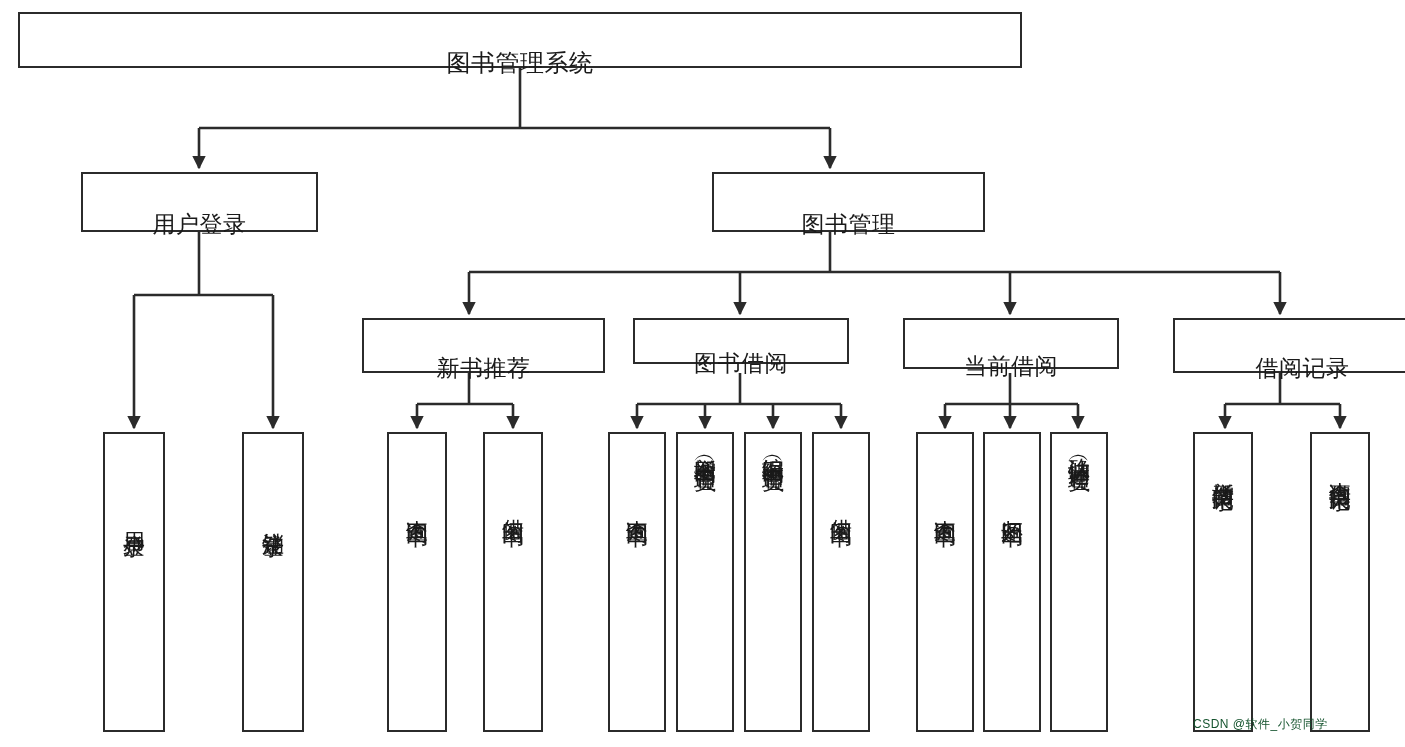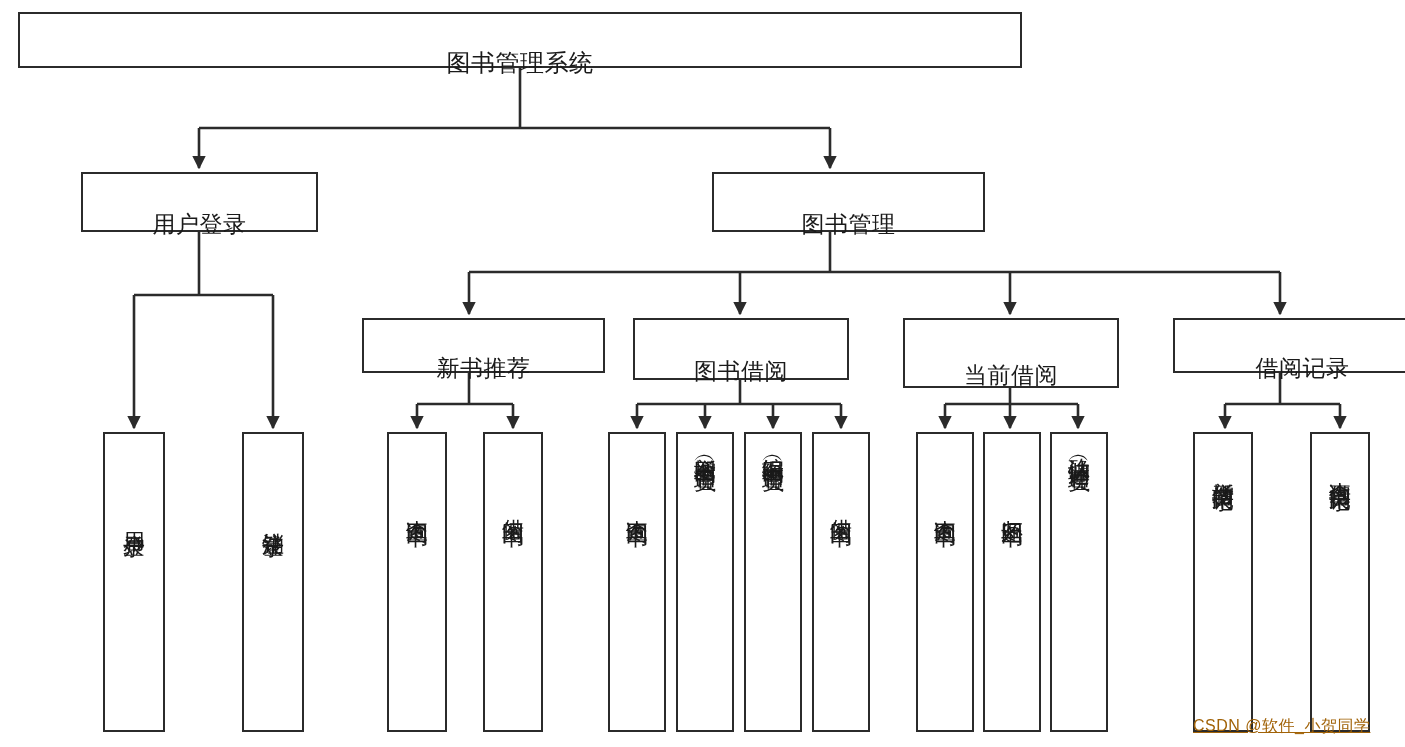--- a/index.html
+++ b/index.html
@@ -61,26 +61,25 @@
     writing-mode: vertical-rl;
     text-orientation: upright;
     font-size: 22px;
     line-height: 1.0;
     letter-spacing: 2px;
     white-space: nowrap;
     height: auto;
   }
   .watermark {
     position: absolute;
-    color: #a16207;
-    font-size: 16px;
+    color: #14532d;
+    font-size: 12px;
     white-space: nowrap;
     letter-spacing: 0.5px;
     user-select: none;
-    text-decoration: underline;
   }
 </style>
 </head>
 <body>
 
 <div id="diagram-canvas">
 
   <svg id="edge-layer" viewBox="0 0 1405 747" xmlns="http://www.w3.org/2000/svg">
     <defs>
       <marker id="arrow" viewBox="0 0 10 10" refX="9" refY="5" markerWidth="5.2" markerHeight="5.2" orient="auto-start-reverse">
@@ -139,24 +138,24 @@
   <div class="node horiz" style="left:81px; top:172px; width:237px; height:60px;">
     <span class="node-label">用户登录</span>
   </div>
   <div class="node horiz" style="left:712px; top:172px; width:273px; height:60px;">
     <span class="node-label">图书管理</span>
   </div>
 
   <div class="node horiz" style="left:362px; top:318px; width:243px; height:55px;">
     <span class="node-label">新书推荐</span>
   </div>
-  <div class="node horiz" style="left:633px; top:318px; width:216px; height:62px;">
+  <div class="node horiz" style="left:633px; top:318px; width:216px; height:46px;">
     <span class="node-label">图书借阅</span>
   </div>
-  <div class="node horiz" style="left:903px; top:318px; width:216px; height:70px;">
+  <div class="node horiz" style="left:903px; top:318px; width:216px; height:51px;">
     <span class="node-label">当前借阅</span>
   </div>
   <div class="node horiz" style="left:1173px; top:318px; width:259px; height:55px;">
     <span class="node-label">借阅记录</span>
   </div>
 
   <div class="node vert" style="left:103px; top:432px; width:62px; height:300px; padding-top:80px;">
     <span class="node-label">用户登录</span>
   </div>
   <div class="node vert" style="left:242px; top:432px; width:62px; height:300px; padding-top:80px;">

